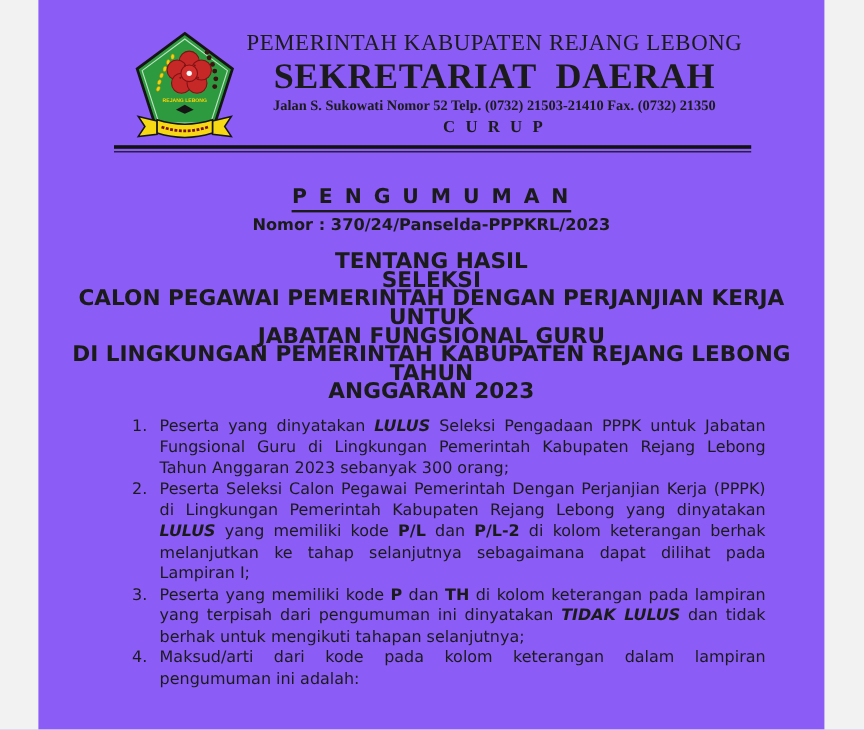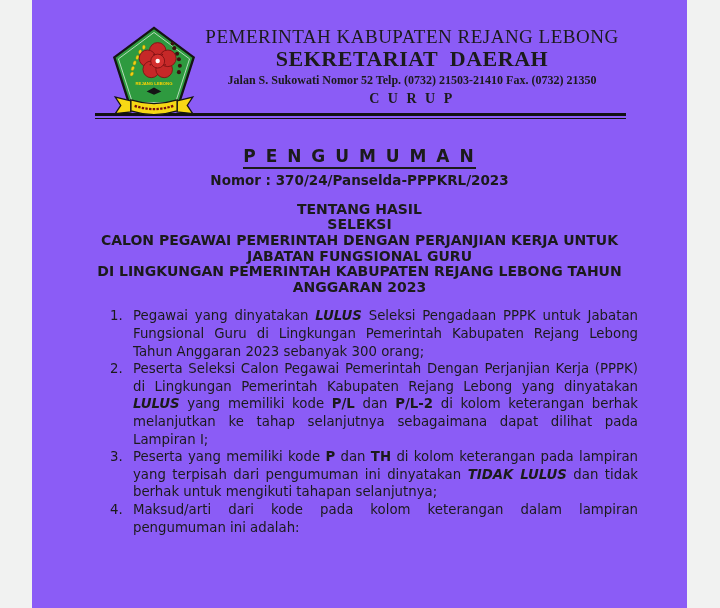--- a/index.html
+++ b/index.html
@@ -27,42 +27,42 @@
     left: 74px; top: 0;
     width: 96px; height: 96px;
   }
   .hdr-text {
     margin-left: 150px;
     width: 460px;
     text-align: center;
     font-family: "Liberation Serif", serif;
   }
   .agency   { font-size: 19px; letter-spacing: .5px; white-space: pre; }
-  .office   { font-size: 22px; font-weight: bold; line-height: 1.04; white-space: pre; letter-spacing: .5px; }
+  .office   { font-size: 30px; font-weight: bold; line-height: 1.04; white-space: pre; letter-spacing: .5px; }
   .address  { font-size: 12px; margin-top: 2px; white-space: pre; font-weight: bold; }
   .city     { font-size: 14px; font-weight: bold; letter-spacing: 2.5px; margin-top: 3px; white-space: pre; }
   .rule {
     margin: 6px 0 0 63px;
     width: 531px;
     height: 2px;
     border-top: 3px solid #121212;
     border-bottom: 1.5px solid #121212;
   }
   
   .announce { text-align: center; margin-top: 27px; }
   .announce-title {
     display: inline-block;
     font-size: 17px; font-weight: bold;
     letter-spacing: 2px;
     white-space: pre;
     border-bottom: 2px solid #1b1b1b;
     padding-bottom: 1px;
   }
   .announce-number { font-size: 13.5px; font-weight: bold; margin-top: 3px; }
-  .subject { text-align: center; font-size: 14px; font-weight: bold; line-height: 15.6px; margin-top: 14px; }
+  .subject { text-align: center; font-size: 18px; font-weight: bold; line-height: 15.6px; margin-top: 14px; }
   
   .body-block { margin-left: 51px; width: 555px; }
   .intro {
     margin-top: 17px;
     font-size: 13.3px; line-height: 17.6px;
     text-align: justify;
     text-indent: 48px;
   }
   .olist { margin-top: 12px; margin-left: 27px; }
   .li { display: flex; font-size: 13.3px; line-height: 17.6px; }
@@ -149,21 +149,21 @@
     <div>JABATAN FUNGSIONAL GURU</div>
     <div>DI LINGKUNGAN PEMERINTAH KABUPATEN REJANG LEBONG TAHUN</div>
     <div>ANGGARAN 2023</div>
   </div>
 
   <div class="body-block">
 
     <div class="olist">
         <div class="li">
           <div class="num">1.</div>
-          <div class="txt"><span>Pegawai yang dinyatakan </span><span class="bold-italic">LULUS</span><span> Seleksi Pengadaan PPPK untuk Jabatan Fungsional Guru di Lingkungan Pemerintah Kabupaten Rejang Lebong Tahun Anggaran 2023 sebanyak 300 orang;</span></div>
+          <div class="txt"><span>Peserta yang dinyatakan </span><span class="bold-italic">LULUS</span><span> Seleksi Pengadaan PPPK untuk Jabatan Fungsional Guru di Lingkungan Pemerintah Kabupaten Rejang Lebong Tahun Anggaran 2023 sebanyak 300 orang;</span></div>
         </div>
         <div class="li">
           <div class="num">2.</div>
           <div class="txt"><span>Peserta Seleksi Calon Pegawai Pemerintah Dengan Perjanjian Kerja (PPPK) di Lingkungan Pemerintah Kabupaten Rejang Lebong yang dinyatakan </span><span class="bold-italic">LULUS</span><span> yang memiliki kode </span><span class="bold">P/L</span><span> dan </span><span class="bold">P/L-2</span><span> di kolom keterangan  berhak melanjutkan ke tahap selanjutnya sebagaimana dapat dilihat pada Lampiran I;</span></div>
         </div>
         <div class="li">
           <div class="num">3.</div>
           <div class="txt"><span>Peserta yang memiliki kode </span><span class="bold">P</span><span> dan </span><span class="bold">TH</span><span> di kolom keterangan pada lampiran yang terpisah dari pengumuman ini dinyatakan </span><span class="bold-italic">TIDAK LULUS</span><span> dan tidak berhak untuk mengikuti tahapan selanjutnya;</span></div>
         </div>
         <div class="li">

